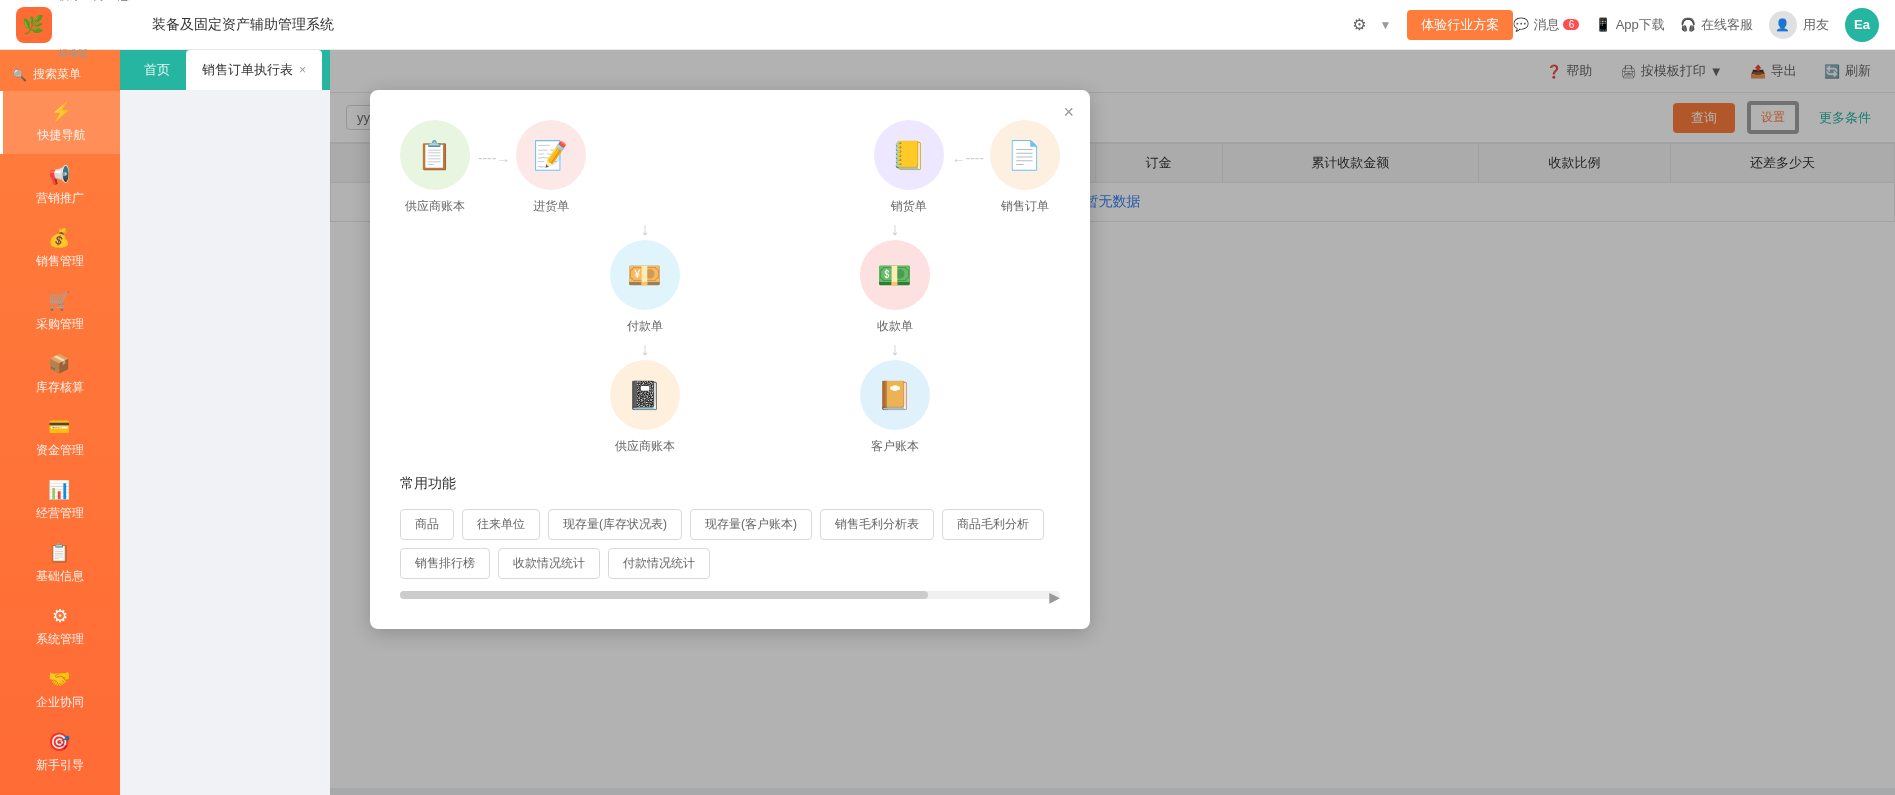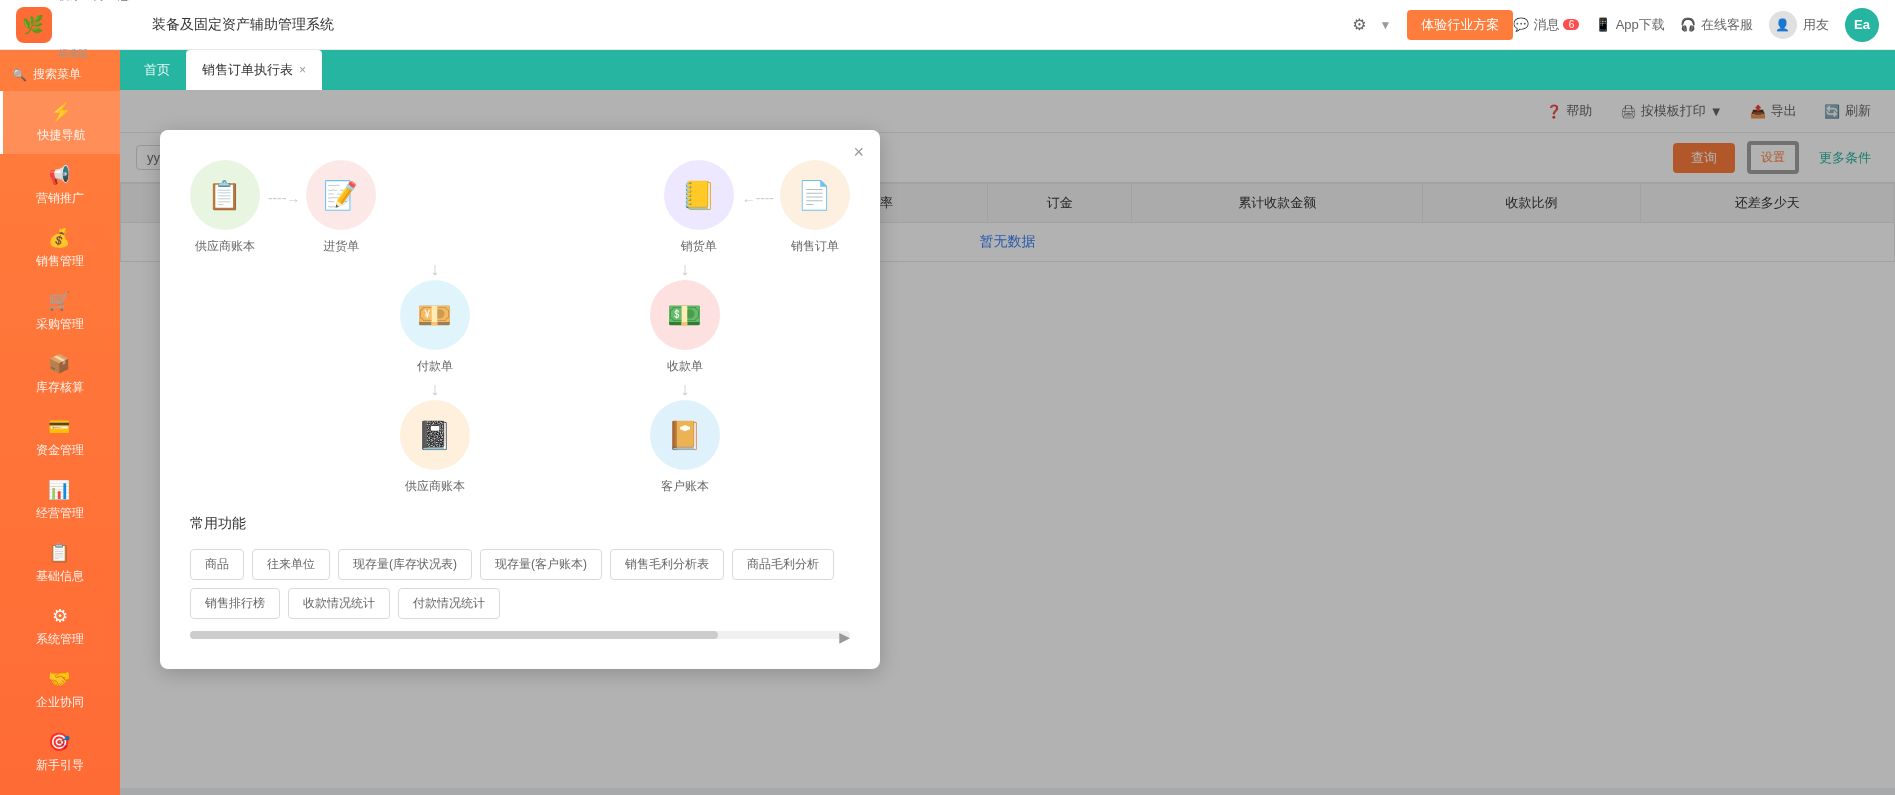--- a/index.html
+++ b/index.html
@@ -135,21 +135,21 @@
     }
     .sidebar-highlight {
       background: rgba(255,255,255,0.15);
       border-left: 3px solid #fff;
     }
 
     
     .content-area {
       flex: 1;
       display: flex;
-      flex-direction: column;
+      flex-direction: row;
       background: #f0f2f5;
       overflow: hidden;
     }
 
     
     .tab-bar {
       display: flex;
       align-items: center;
       background: #26b5a0;
       height: 40px;

